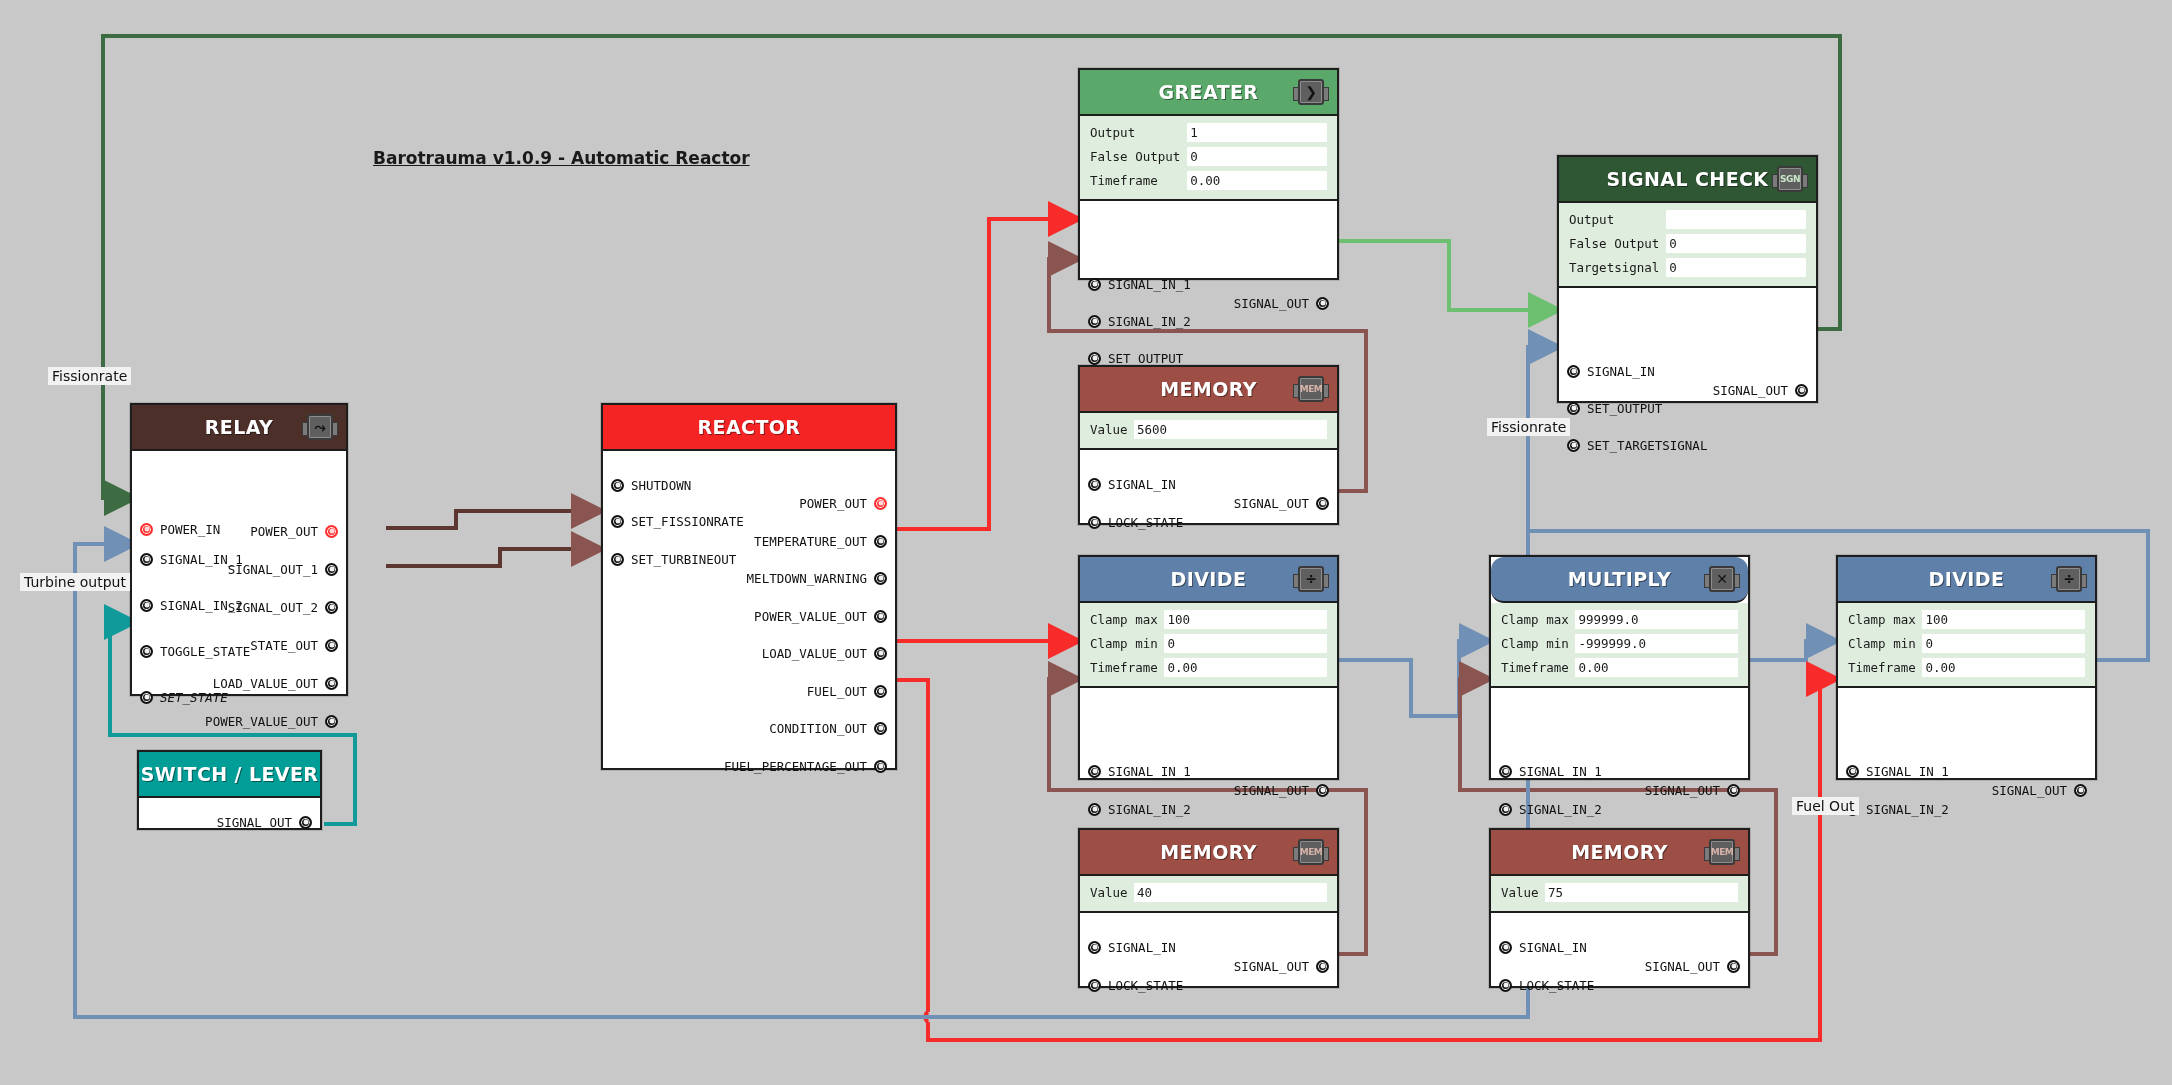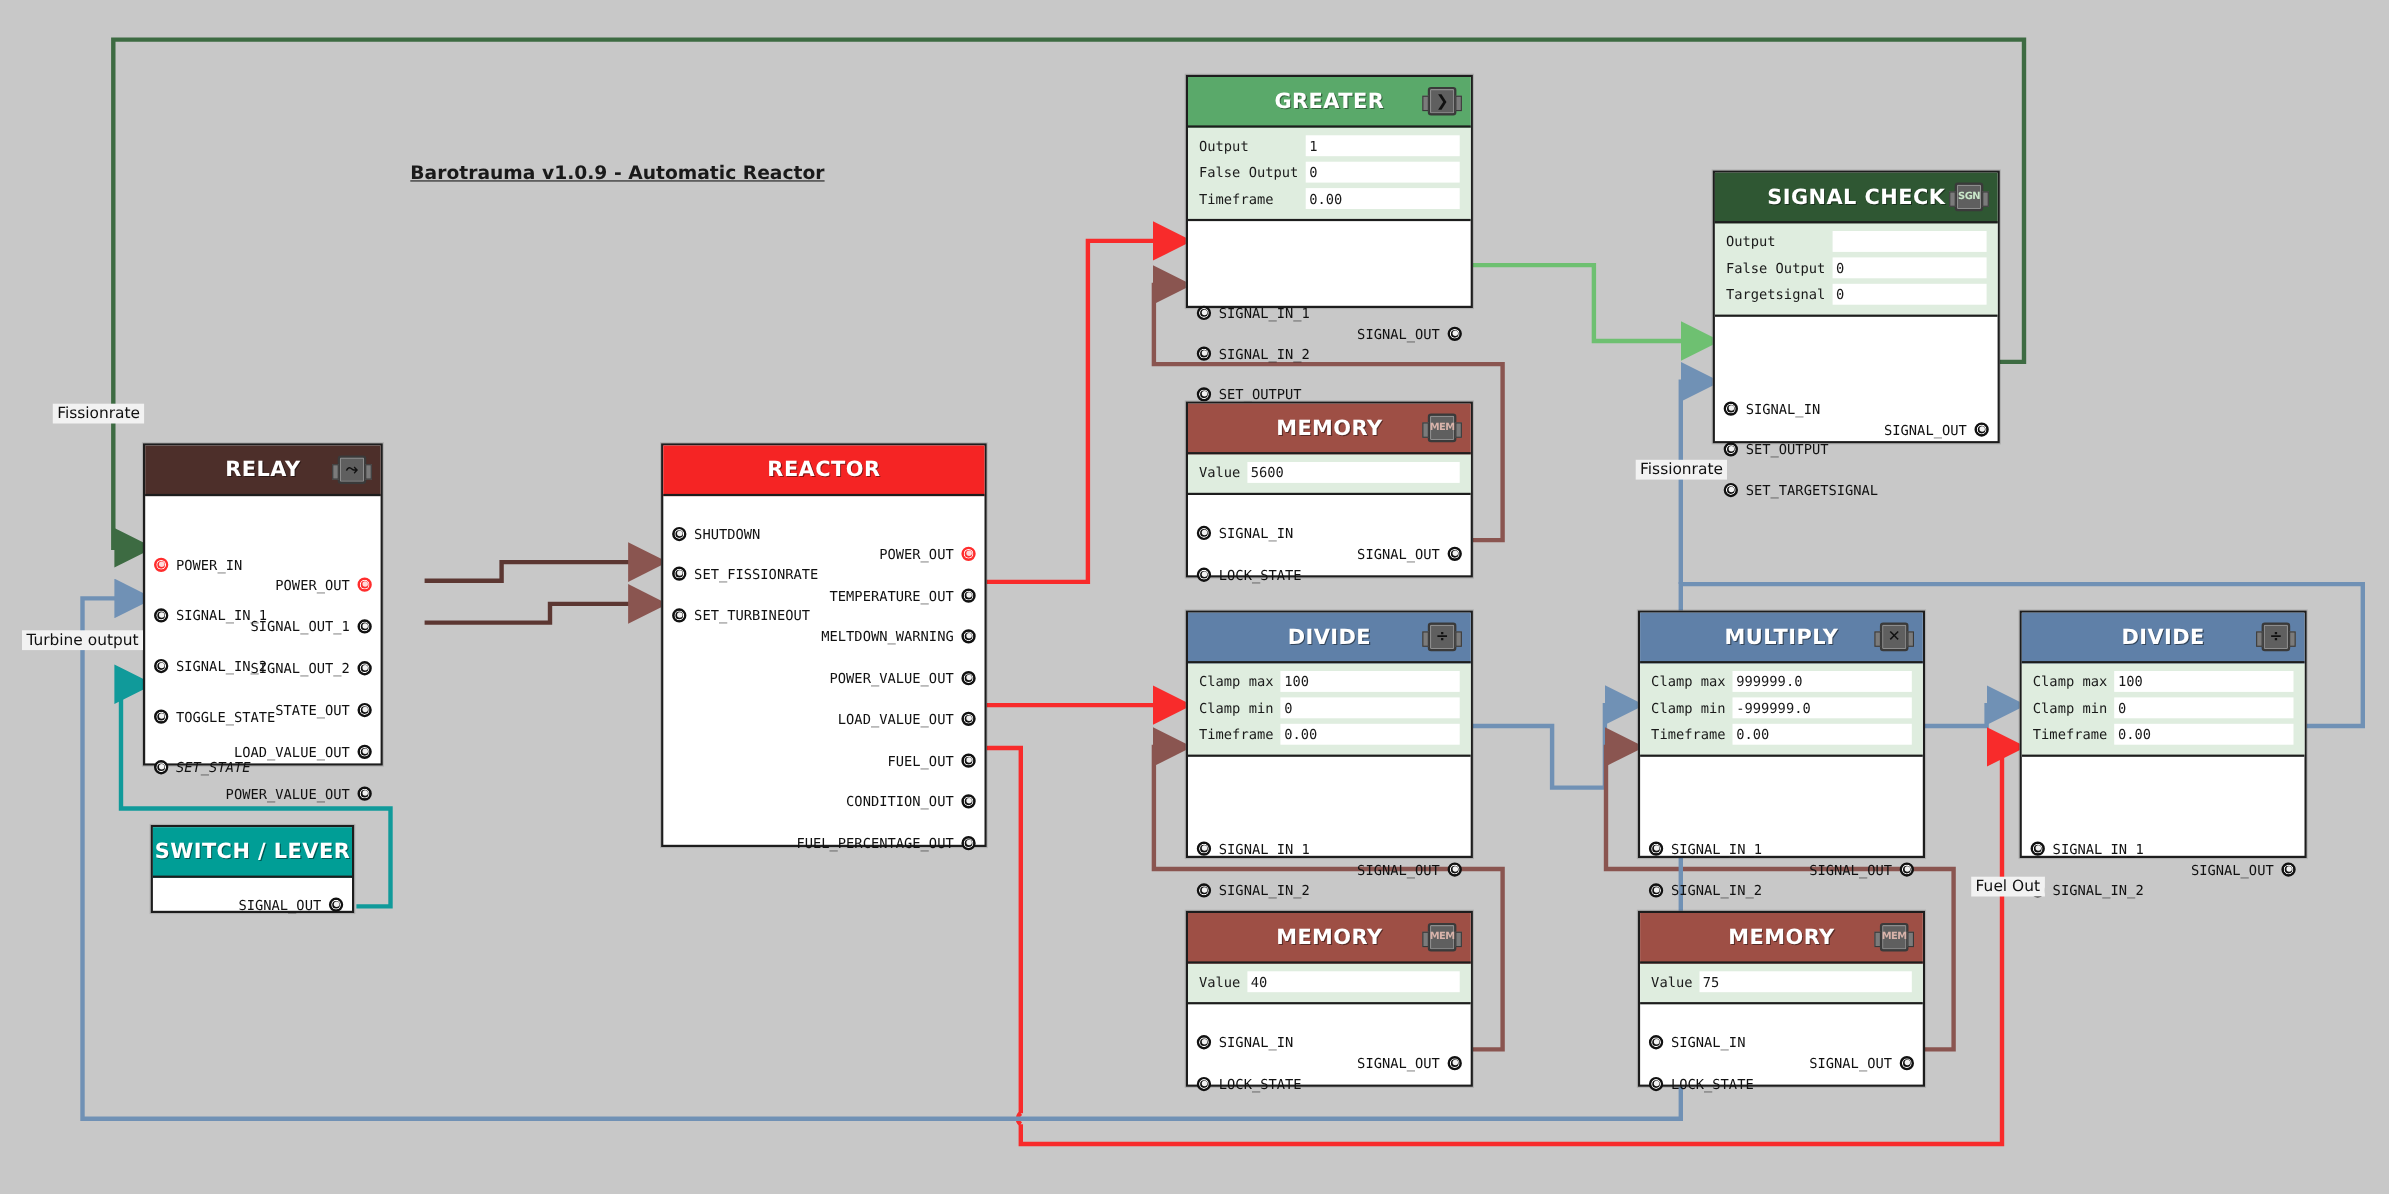--- a/index.html
+++ b/index.html
@@ -175,21 +175,21 @@
 <div class="node" style="left: 130px; top: 403px; width: 218px; height: 293px;">
       <div class="node-head" style="background: rgb(77, 47, 42);">
         <div class="node-title">RELAY</div>
         <div class="node-icon">
           <div class="chip">
             <span>⤳</span>
           </div>
         </div>
       </div>
       <div class="ports" style="height: 100%;">
-        <div class="port in" style="top: 54px; justify-content: space-between;">
+        <div class="port in" style="top: 70px; justify-content: space-between;">
           <span class="dot power"></span>
           <span>POWER_IN</span>
         </div>
         <div class="port in" style="top: 100px;">
           <span class="dot"></span>
           <span>SIGNAL_IN_1</span>
         </div>
         <div class="port in" style="top: 146px;">
           <span class="dot"></span>
           <span>SIGNAL_IN_2</span>
@@ -425,21 +425,21 @@
           <span class="dot"></span>
           <span>SIGNAL_IN_2</span>
         </div>
         <div class="port out" style="top: 94px;">
           <span class="dot"></span>
           <span>SIGNAL_OUT</span>
         </div>
       </div>
     </div>
     <div class="node" style="left: 1489px; top: 555px; width: 261px; height: 225px;">
-      <div class="node-head" style="background: rgb(95, 128, 168);">
+      <div class="node-head" style="background: rgb(95, 128, 168); border-radius: 13px;">
         <div class="node-title">MULTIPLY</div>
         <div class="node-icon">
           <div class="chip">
             <span>✕</span>
           </div>
         </div>
       </div>
       <div class="props">
         <div class="prop">
           <div class="prop-label" style="width: 74.4px;">Clamp max</div>

